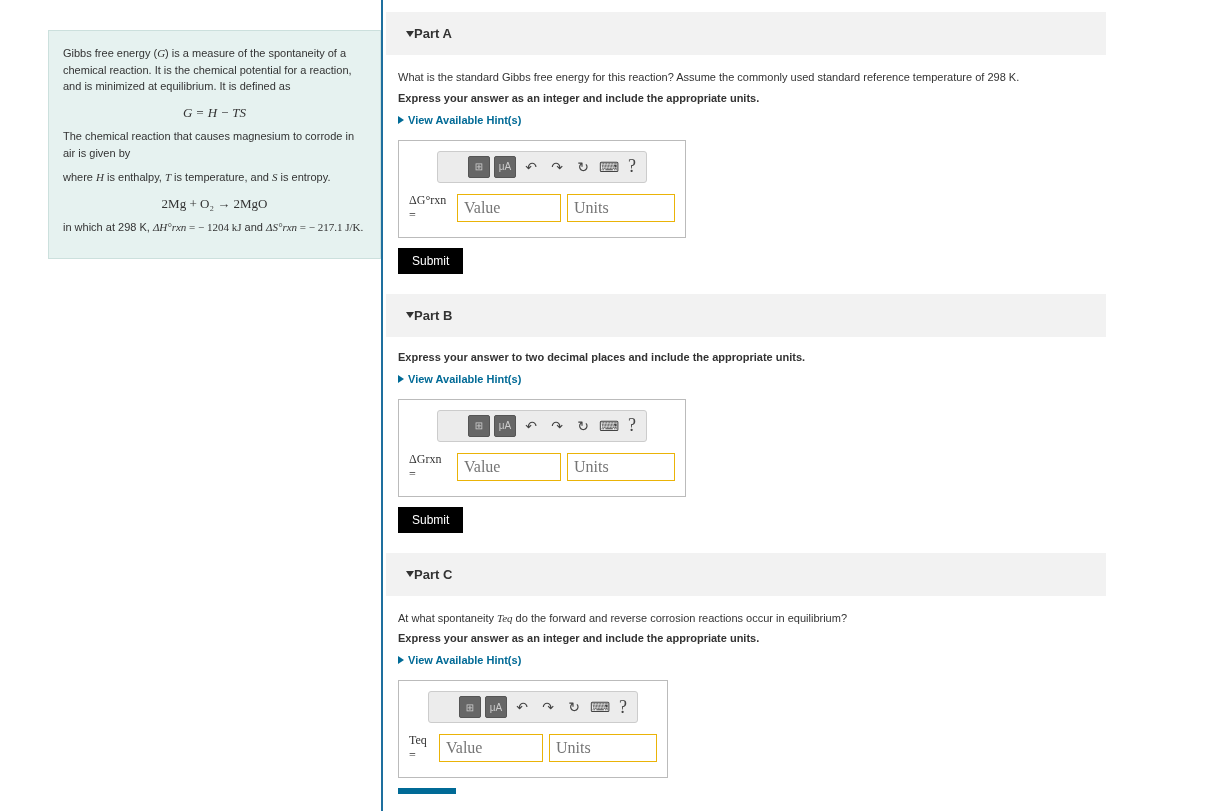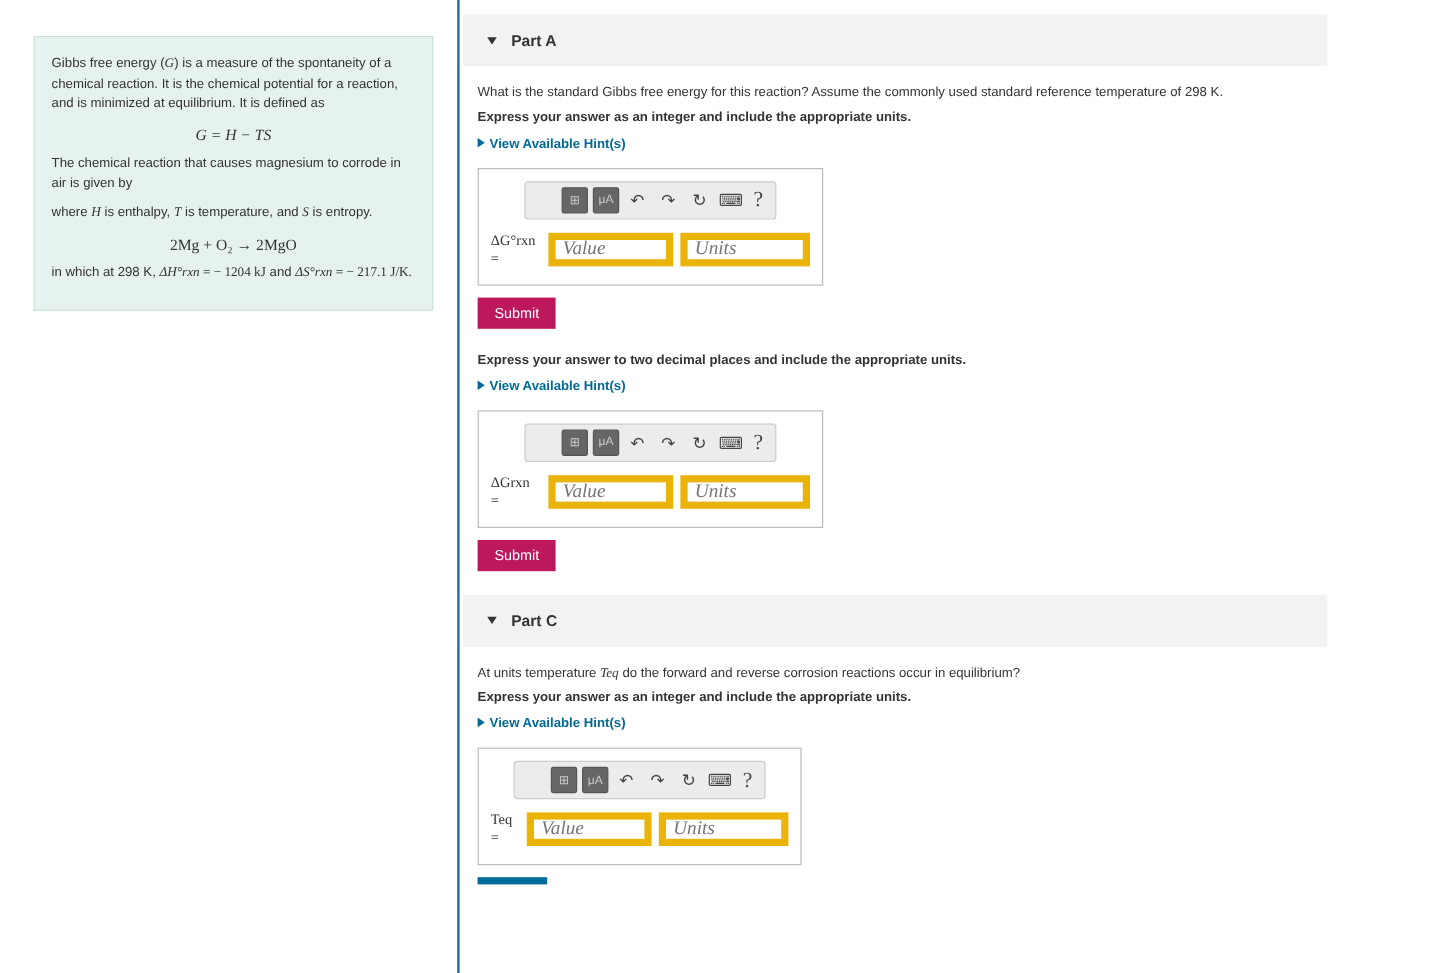--- a/index.html
+++ b/index.html
@@ -15,21 +15,21 @@
   .vline {
     position: absolute;
     left: 381px;
     top: 0;
     width: 2px;
     height: 811px;
     background: #1e6f9e;
   }
   .sidebar {
     position: absolute;
-    left: 28px;
+    left: 48px;
     top: 30px;
     width: 333px;
     background: #e6f2f0;
     border: 1px solid #cce0dd;
     padding: 14px 14px;
     font-size: 11px;
     line-height: 1.5;
   }
   .sidebar p { margin-bottom: 8px; }
   .formula { text-align: center; font-family: "Times New Roman", serif; font-style: italic; font-size: 13px; margin: 6px 0; }
@@ -40,21 +40,21 @@
     top: 12px;
     width: 720px;
   }
   .part-header {
     background: #f2f2f2;
     padding: 14px 20px;
     font-size: 13px;
     font-weight: bold;
     display: flex;
     align-items: center;
-    gap: 12px;
+    gap: 0;
     margin-bottom: 14px;
   }
   .part-caret {
     width: 0; height: 0;
     border-left: 4px solid transparent;
     border-right: 4px solid transparent;
     border-top: 6px solid #333;
   }
   .blink-caret {
     width: 0; height: 0;
@@ -110,32 +110,31 @@
     display: flex;
     align-items: center;
     gap: 6px;
   }
   .label-math {
     font-family: "Times New Roman", serif;
     font-size: 12px;
     color: #333;
   }
   .value-input, .units-input {
-    border: 6px solid #eab308;
+    border: 1px solid #eab308;
     font-family: "Times New Roman", serif;
-    font-style: italic;
     font-size: 16px;
     color: #888;
     padding: 4px 6px;
     height: 28px;
   }
   .value-input { width: 104px; }
   .units-input { width: 108px; }
   .submit-btn {
-    background: #be185d;
+    background: #000000;
     color: #fff;
     border: none;
     padding: 6px 14px;
     font-size: 12px;
     cursor: pointer;
   }
 </style>
 </head>
 <body>
 
@@ -180,20 +179,24 @@
       </div>
       <div class="answer-row">
         <span class="label-math">ΔG°rxn =</span>
         <input class="value-input" placeholder="Value" style="">
         <input class="units-input" placeholder="Units" style="">
       </div>
     </div>
     <button class="submit-btn">Submit</button>
   </div>
 
+  <div class="part-header">
+    <span class="part-caret"></span>
+    <span>Part B</span>
+  </div>
   <div class="part-body">
     <div class="instr">Express your answer to two decimal places and include the appropriate units.</div>
     <div class="hints">
       <span class="blink-caret"></span><span>View Available Hint(s)</span>
     </div>
     <div class="answer-box">
       <div class="toolbar">
         <div class="tool-btn">⊞</div>
         <div class="tool-btn">μA</div>
         <div class="tool-btn light">↶</div>
@@ -210,21 +213,21 @@
     </div>
     <button class="submit-btn">Submit</button>
   </div>
 
   <div class="part-header">
     <span class="part-caret"></span>
     <span>Part C</span>
   </div>
   <div class="part-body">
     <div class="question">
-      <span>At units temperature </span><span class="italmath">Teq</span><span> do the forward and reverse corrosion reactions occur in equilibrium?</span>
+      <span>At what spontaneity </span><span class="italmath">Teq</span><span> do the forward and reverse corrosion reactions occur in equilibrium?</span>
     </div>
     <div class="instr">Express your answer as an integer and include the appropriate units.</div>
     <div class="hints">
       <span class="blink-caret"></span><span>View Available Hint(s)</span>
     </div>
     <div class="answer-box" style="width:270px">
       <div class="toolbar">
         <div class="tool-btn">⊞</div>
         <div class="tool-btn">μA</div>
         <div class="tool-btn light">↶</div>

